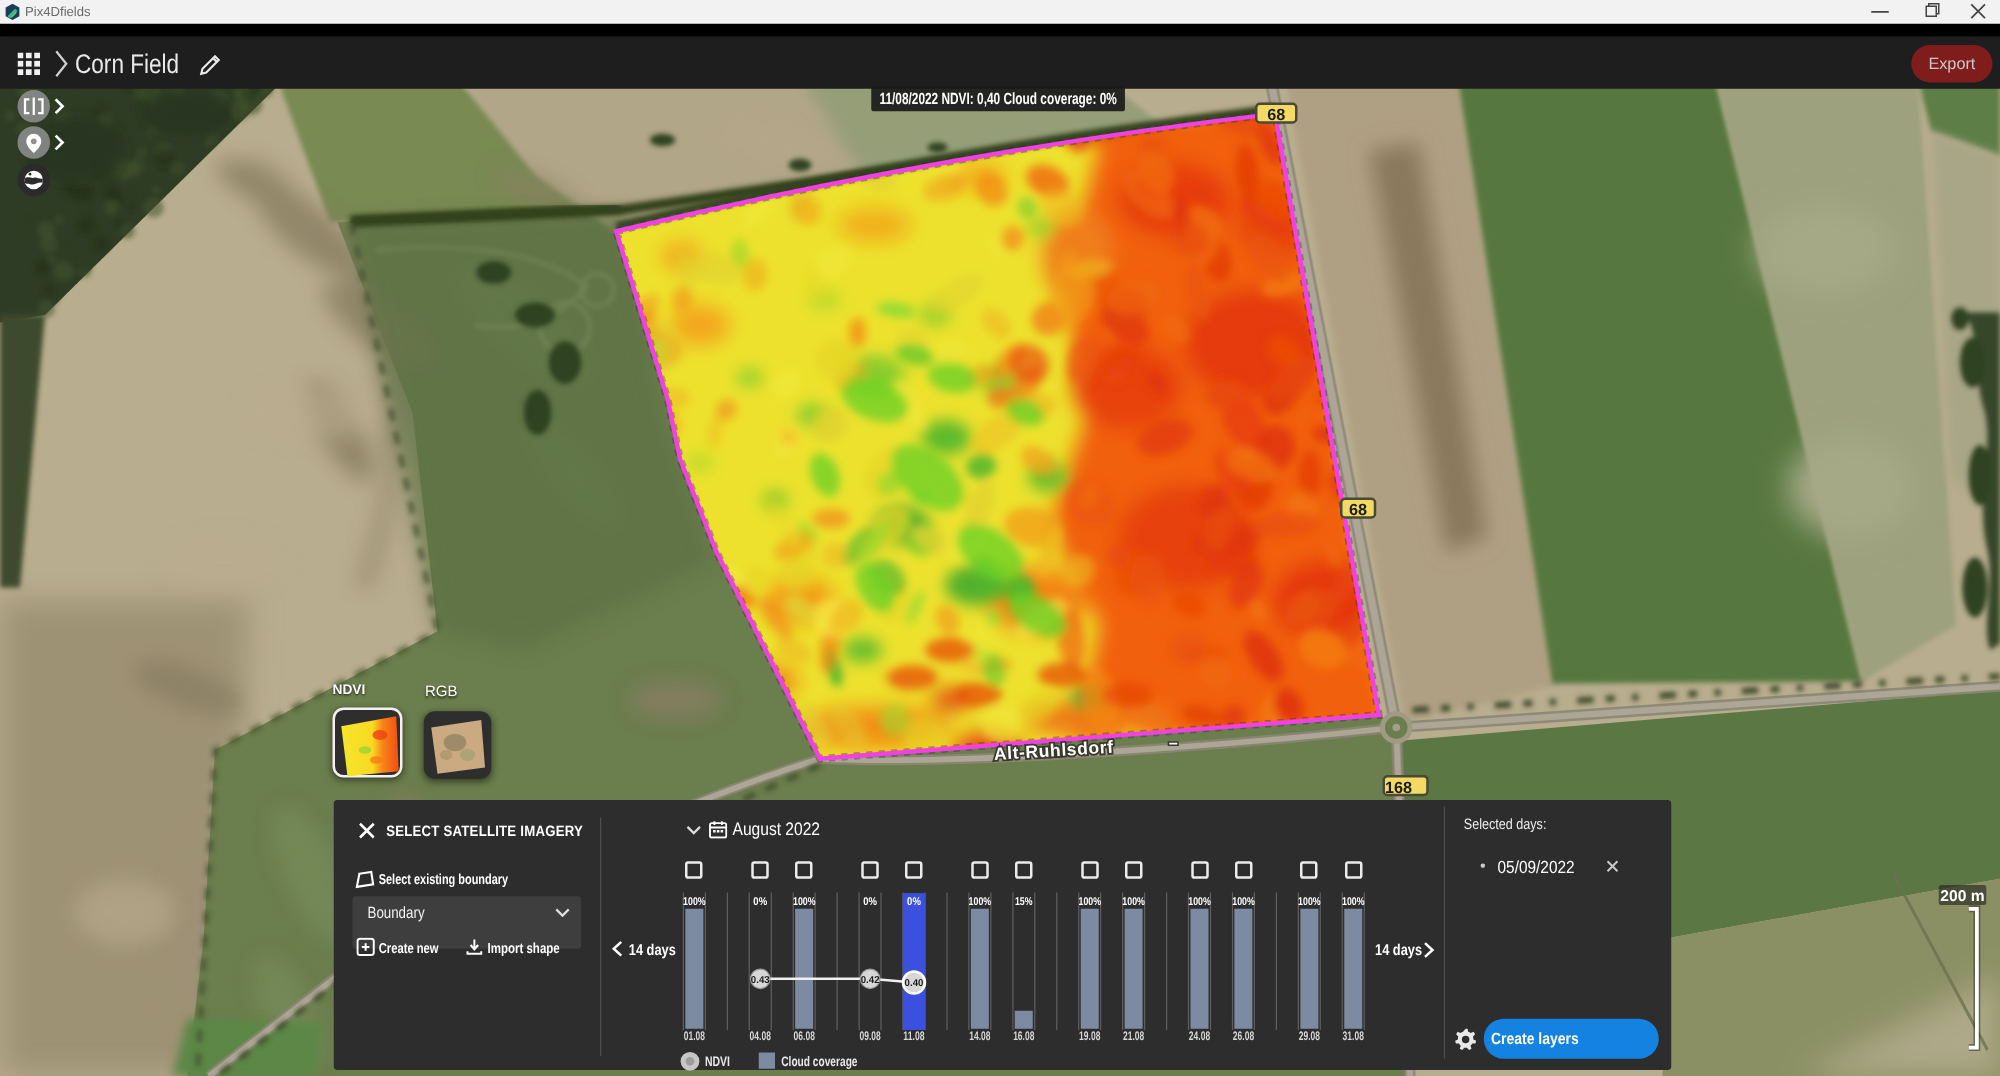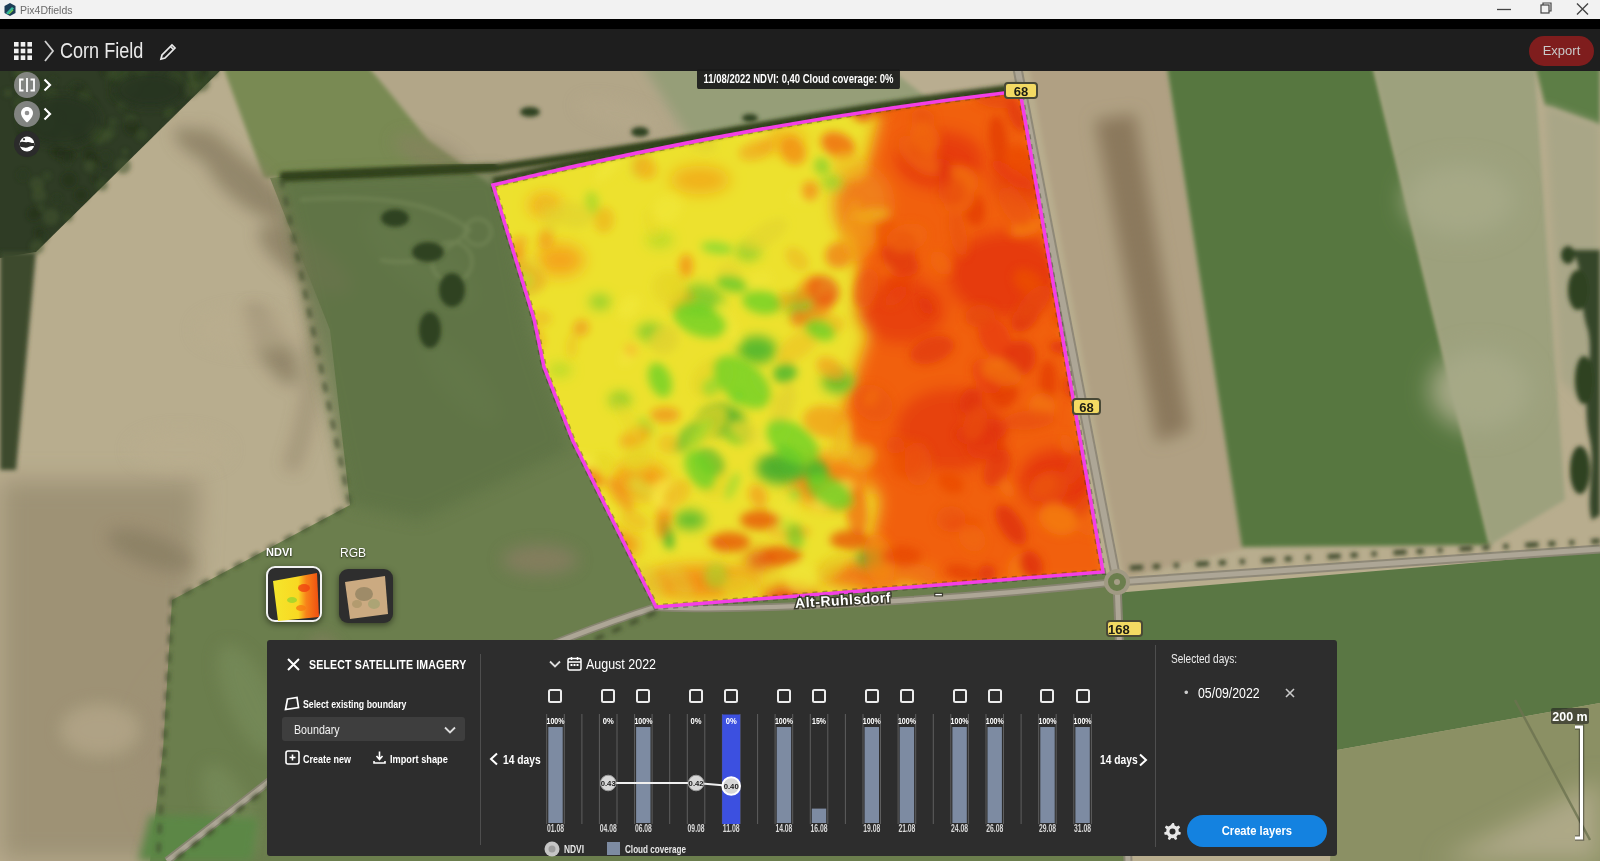--- a/index.html
+++ b/index.html
@@ -610,21 +610,21 @@
 </svg></div>
 <div style="position:absolute;left:267px;top:640px;width:1070px;height:216px;background:#2d2d2d;border-radius:3px"></div>
 <svg width="15" height="15" viewBox="0 0 15 15" style="position:absolute;left:286px;top:657px">
 <path d="M2,2 L13,13 M13,2 L2,13" stroke="#fff" stroke-width="2"></path>
 </svg>
 <div style="position:absolute;left:309px;top:658px;font-size:12px;font-weight:bold;color:#fff;letter-spacing:0.2px;transform:scaleX(0.88);transform-origin:0 0">SELECT SATELLITE IMAGERY</div>
 <svg width="16" height="15" viewBox="0 0 16 15" style="position:absolute;left:284px;top:696px">
 <path d="M3.5,3 L13,1.5 L14.5,11.5 L1.5,13.5 Z" fill="none" stroke="#fff" stroke-width="1.7"></path>
 </svg>
 <div style="position:absolute;left:303px;top:698px;font-size:11.5px;font-weight:bold;color:#fff;transform:scaleX(0.76);transform-origin:0 0">Select existing boundary</div>
-<div style="position:absolute;left:282px;top:717px;width:183px;height:24px;background:#3e3e3e;border-radius:3px;color:#f2f2f2;font-size:13px;line-height:26px;padding-left:12px;box-sizing:border-box;transform-origin:0 0"><span style="display:inline-block;transform:scaleX(0.82);transform-origin:0 0">Boundary</span></div>
+<div style="position:absolute;left:282px;top:717px;width:183px;height:42px;background:#3e3e3e;border-radius:3px;color:#f2f2f2;font-size:13px;line-height:26px;padding-left:12px;box-sizing:border-box;transform-origin:0 0"><span style="display:inline-block;transform:scaleX(0.82);transform-origin:0 0">Boundary</span></div>
 <svg width="12" height="8" viewBox="0 0 12 8" style="position:absolute;left:444px;top:726px">
 <path d="M1,1.5 L6,6.5 L11,1.5" stroke="#ddd" stroke-width="1.8" fill="none"></path>
 </svg>
 <svg width="15" height="15" viewBox="0 0 15 15" style="position:absolute;left:285px;top:750px">
 <rect x="1" y="1" width="13" height="13" rx="2" fill="none" stroke="#fff" stroke-width="1.6"></rect>
 <path d="M7.5,4.5 L7.5,10.5 M4.5,7.5 L10.5,7.5" stroke="#fff" stroke-width="1.6"></path>
 </svg>
 <div style="position:absolute;left:303px;top:753px;font-size:11.5px;font-weight:bold;color:#fff;transform:scaleX(0.78);transform-origin:0 0">Create new</div>
 <svg width="15" height="15" viewBox="0 0 15 15" style="position:absolute;left:372px;top:750px">
 <path d="M7.5,1.5 L7.5,8.5 M4.5,6 L7.5,9.5 L10.5,6 M2,11 L2,13 L13,13 L13,11" stroke="#fff" stroke-width="1.6" fill="none"></path>
@@ -669,21 +669,21 @@
 <div style="position:absolute;left:1171px;top:652px;font-size:12px;color:#ededed;transform:scaleX(0.84);transform-origin:0 0">Selected days:</div>
 <div style="position:absolute;left:1184px;top:685px;font-size:13px;color:#cccccc">•</div>
 <div style="position:absolute;left:1198px;top:685px;font-size:14px;color:#fff;transform:scaleX(0.88);transform-origin:0 0">05/09/2022</div>
 <svg width="12" height="12" viewBox="0 0 12 12" style="position:absolute;left:1284px;top:687px">
 <path d="M2,2 L10,10 M10,2 L2,10" stroke="#c9c9c9" stroke-width="1.6"></path>
 </svg>
 <svg width="19" height="19" viewBox="0 0 19 19" style="position:absolute;left:1163px;top:822px">
 <path d="M9.5,1 L11,1 L11.6,3.4 A6.5,6.5 0 0 1 13.6,4.4 L15.9,3.4 L17.1,5.4 L15.4,7.2 A6.5,6.5 0 0 1 15.7,9.5 L17.9,10.5 L17.3,12.7 L14.8,12.7 A6.5,6.5 0 0 1 13.4,14.5 L14.2,16.9 L12.2,18 L10.6,16.1 A6.5,6.5 0 0 1 8.4,16.1 L6.8,18 L4.8,16.9 L5.6,14.5 A6.5,6.5 0 0 1 4.2,12.7 L1.7,12.7 L1.1,10.5 L3.3,9.5 A6.5,6.5 0 0 1 3.6,7.2 L1.9,5.4 L3.1,3.4 L5.4,4.4 A6.5,6.5 0 0 1 7.4,3.4 Z" fill="#e8e8e8"></path>
 <circle cx="9.5" cy="9.5" r="3" fill="#2c2c2c"></circle>
 </svg>
-<div style="position:absolute;left:1187px;top:815px;width:140px;height:32px;background:#1482e0;border-radius:16px;color:#fff;font-size:13px;font-weight:bold;text-align:center;line-height:32px"><span style="display:inline-block;transform:scaleX(0.86)">Create layers</span></div>
+<div style="position:absolute;left:1187px;top:815px;width:140px;height:32px;background:#1482e0;border-radius:16px;color:#fff;font-size:13px;font-weight:bold;text-align:left;line-height:32px"><span style="display:inline-block;transform:scaleX(0.86)">Create layers</span></div>
 <svg width="1600" height="861" viewBox="0 0 1600 861" style="position:absolute;left:0;top:0">
 <line x1="546.7" y1="714.0" x2="546.7" y2="824.0" stroke="#5e5e5e" stroke-width="1"></line>
       <line x1="564.3" y1="714.0" x2="564.3" y2="824.0" stroke="#5e5e5e" stroke-width="1"></line>
       <line x1="581.9" y1="714.0" x2="581.9" y2="824.0" stroke="#5e5e5e" stroke-width="1"></line>
       <line x1="599.4" y1="714.0" x2="599.4" y2="824.0" stroke="#5e5e5e" stroke-width="1"></line>
       <line x1="617.0" y1="714.0" x2="617.0" y2="824.0" stroke="#5e5e5e" stroke-width="1"></line>
       <line x1="634.6" y1="714.0" x2="634.6" y2="824.0" stroke="#5e5e5e" stroke-width="1"></line>
       <line x1="652.1" y1="714.0" x2="652.1" y2="824.0" stroke="#5e5e5e" stroke-width="1"></line>
       <line x1="669.7" y1="714.0" x2="669.7" y2="824.0" stroke="#5e5e5e" stroke-width="1"></line>
       <line x1="687.3" y1="714.0" x2="687.3" y2="824.0" stroke="#5e5e5e" stroke-width="1"></line>

